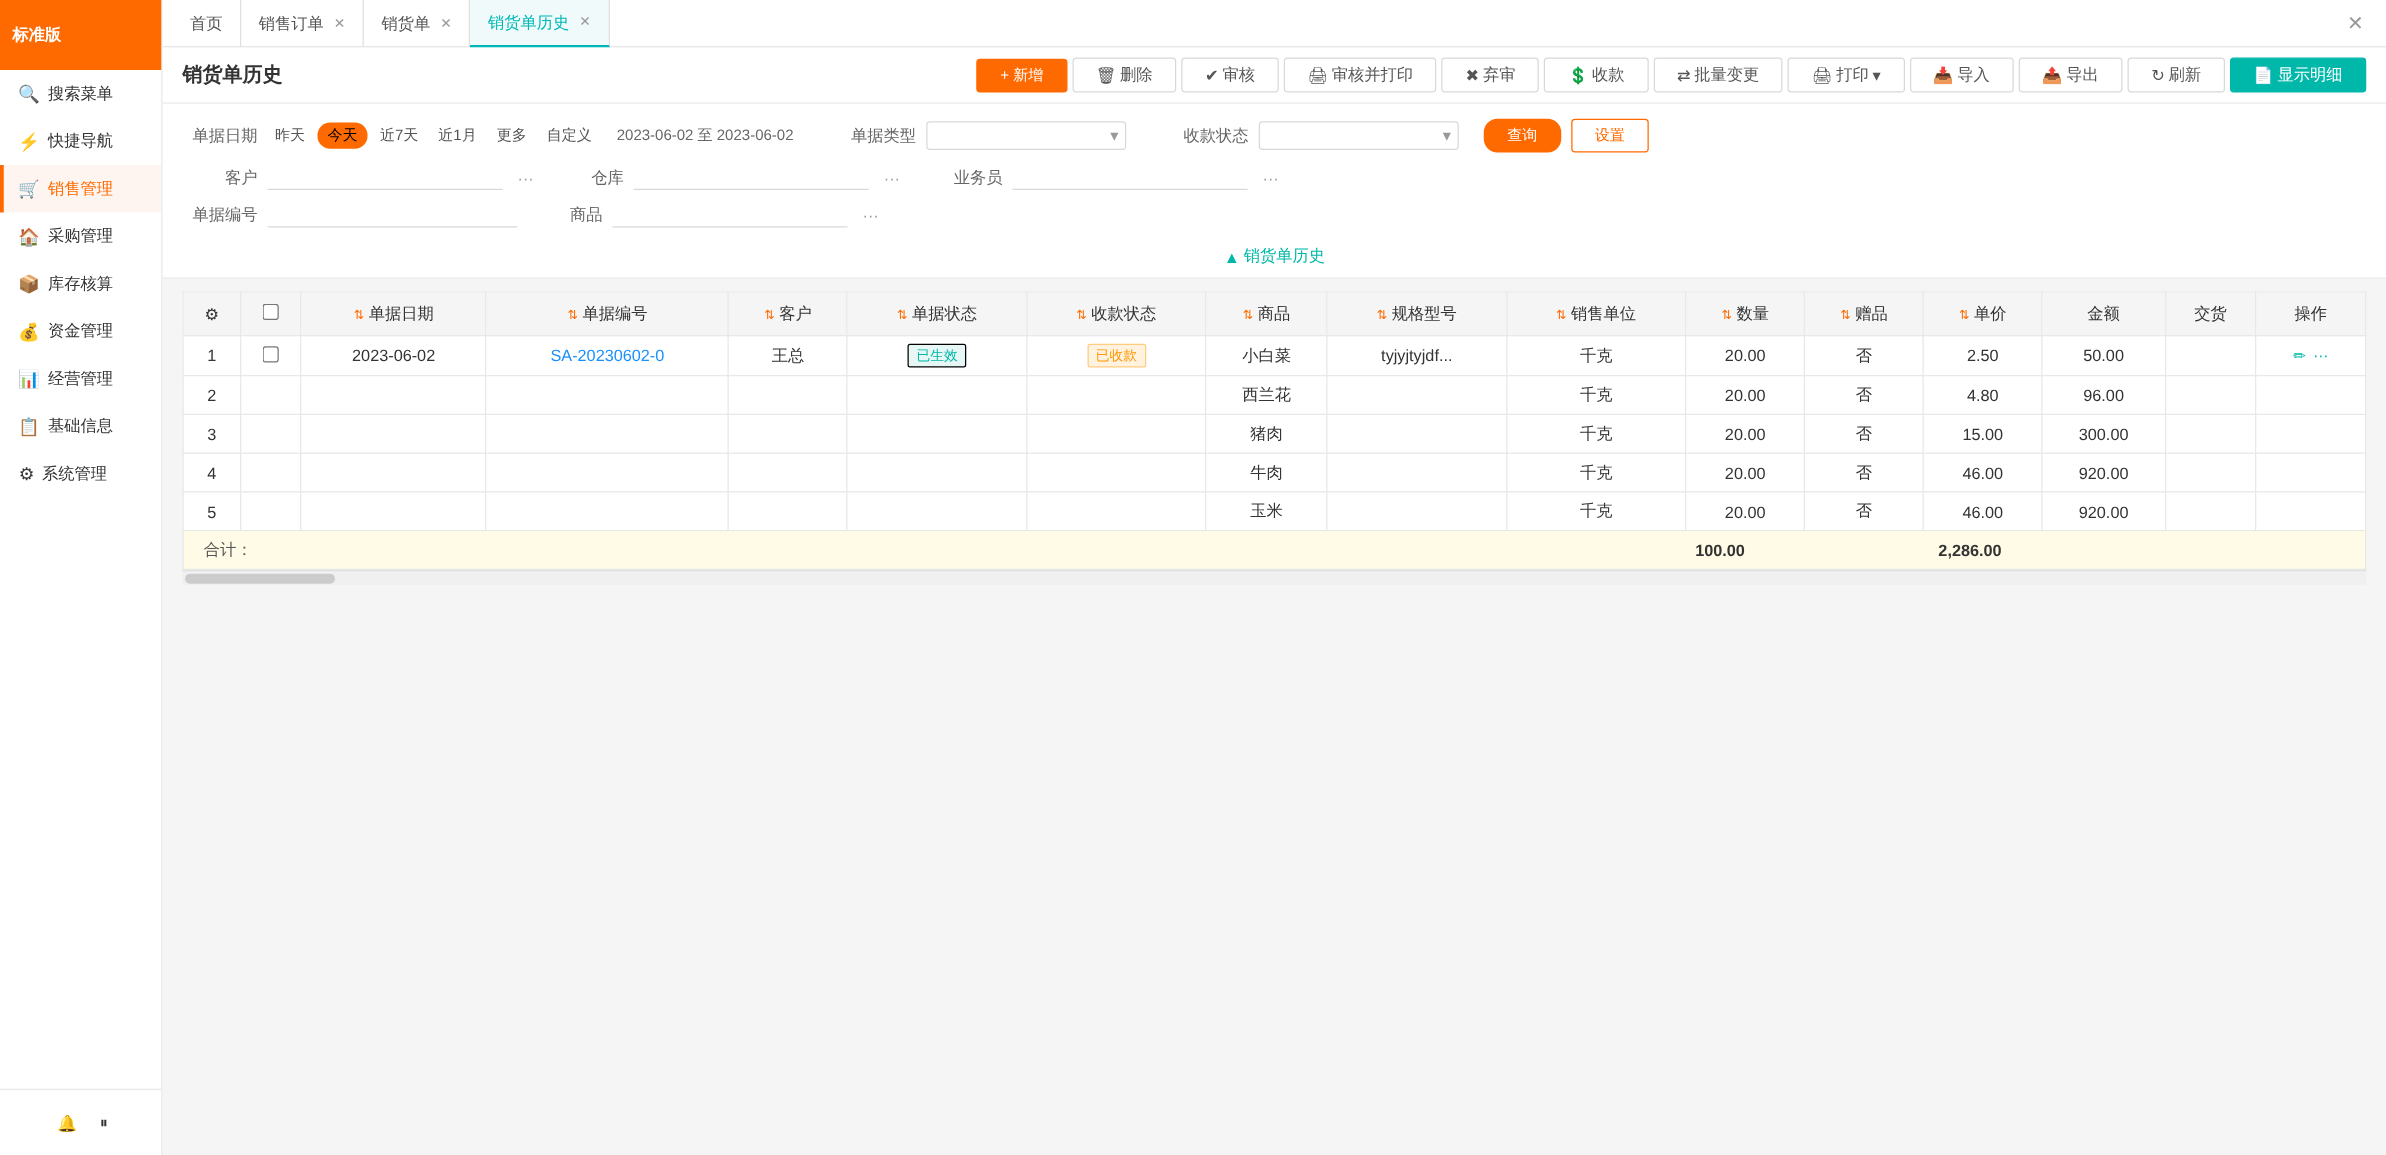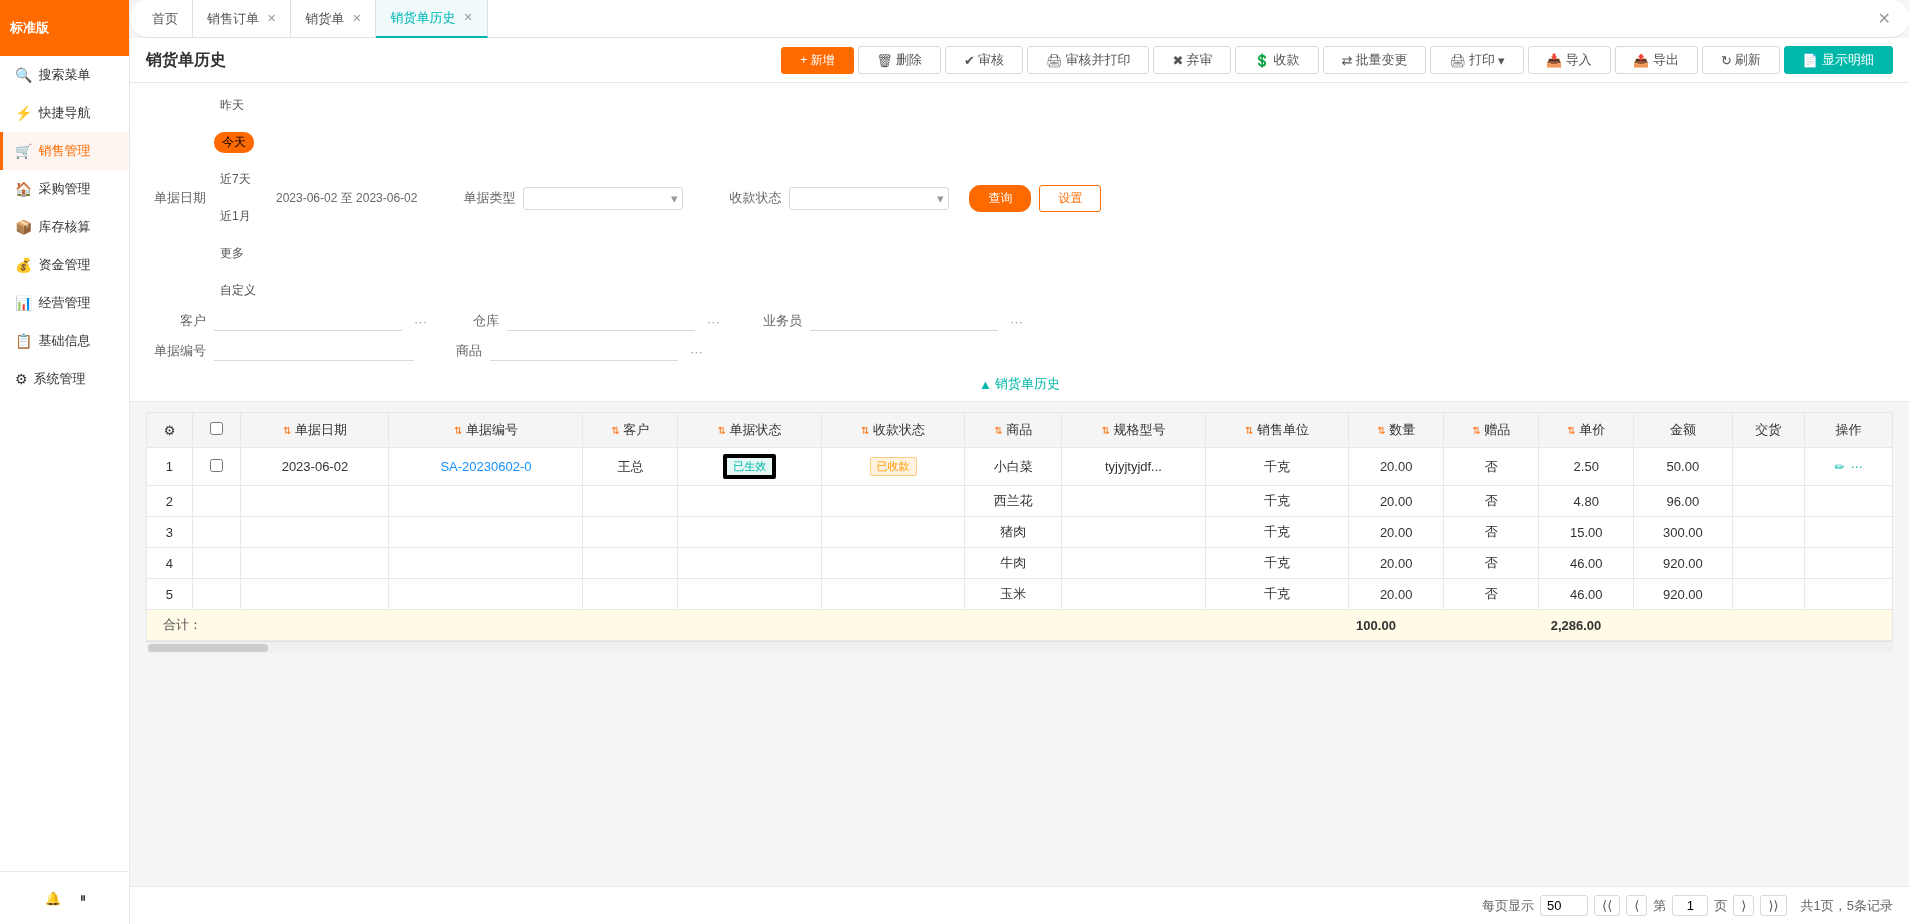--- a/index.html
+++ b/index.html
@@ -52,21 +52,20 @@
 
     
     .tab-bar {
       display: flex;
       align-items: center;
       background: #fff;
       border-bottom: 1px solid #e0e0e0;
       height: 38px;
       padding: 0 8px;
       flex-shrink: 0;
-      border-radius: 18px;
     }
     .tab {
       display: flex;
       align-items: center;
       padding: 0 14px;
       height: 38px;
       cursor: pointer;
       color: #555;
       border-right: 1px solid #e0e0e0;
       gap: 4px;
@@ -161,23 +160,22 @@
     }
     .filter-select-wrapper::after {
       content: '▾';
       position: absolute;
       right: 6px;
       color: #999;
       pointer-events: none;
     }
     .date-quick-btns {
       display: flex;
-      gap: 16px;
+      gap: 4px;
       align-items: flex-start;
-      flex-direction: column;
     }
     .date-quick-btn {
       padding: 2px 6px;
       cursor: pointer;
       color: #555;
       font-size: 12px;
       border-radius: 2px;
     }
     .date-quick-btn.active {
       background: #ff6a00;
@@ -236,21 +234,21 @@
       color: #333;
       white-space: nowrap;
     }
     .sort-icon { color: #ff6a00; font-size: 10px; }
     .status-badge {
       display: inline-block;
       padding: 1px 6px;
       border-radius: 2px;
       font-size: 11px;
     }
-    .status-active { background: #e6f7f5; color: #00b8a9; border: 4px solid #000000; }
+    .status-active { background: #e6f7f5; color: #00b8a9; border: 1px solid #000000; }
     .status-collected { background: #fff3e0; color: #ff9800; border: 1px solid #ffcc80; }
     .action-btn { color: #00b8a9; cursor: pointer; font-size: 12px; border: none; background: none; padding: 0 3px; }
 
     
     .table-footer {
       background: #fffbe6;
       border: 1px solid #e8e8e8;
       border-top: none;
       padding: 6px 16px;
       display: flex;
@@ -622,31 +620,14 @@
       <span class="footer-total" style="min-width:200px;text-align:center;">100.00</span>
       <span class="footer-total" style="min-width:200px;text-align:center;">2,286.00</span>
       <span style="min-width:200px;"></span>
     </div>
 
     <div class="scroll-bar-area">
       <div class="scroll-thumb"></div>
     </div>
   </div>
 
-  <div class="pagination">
-    <span class="pagination-label">每页显示</span>
-    <div style="position:relative;display:inline-flex;align-items:center;">
-      <select class="page-size-select">
-        <option value="50">50</option>
-        <option value="100">100</option>
-      </select>
-    </div>
-    <button class="page-btn">⟨⟨</button>
-    <button class="page-btn">⟨</button>
-    <span class="pagination-label">第</span>
-    <input class="page-input" value="1" style="">
-    <span class="pagination-label">页</span>
-    <button class="page-btn">⟩</button>
-    <button class="page-btn">⟩⟩</button>
-    <span class="pagination-label" style="margin-left:8px;">共1页，5条记录</span>
-  </div>
 
 </div>
 
 </body></html>

